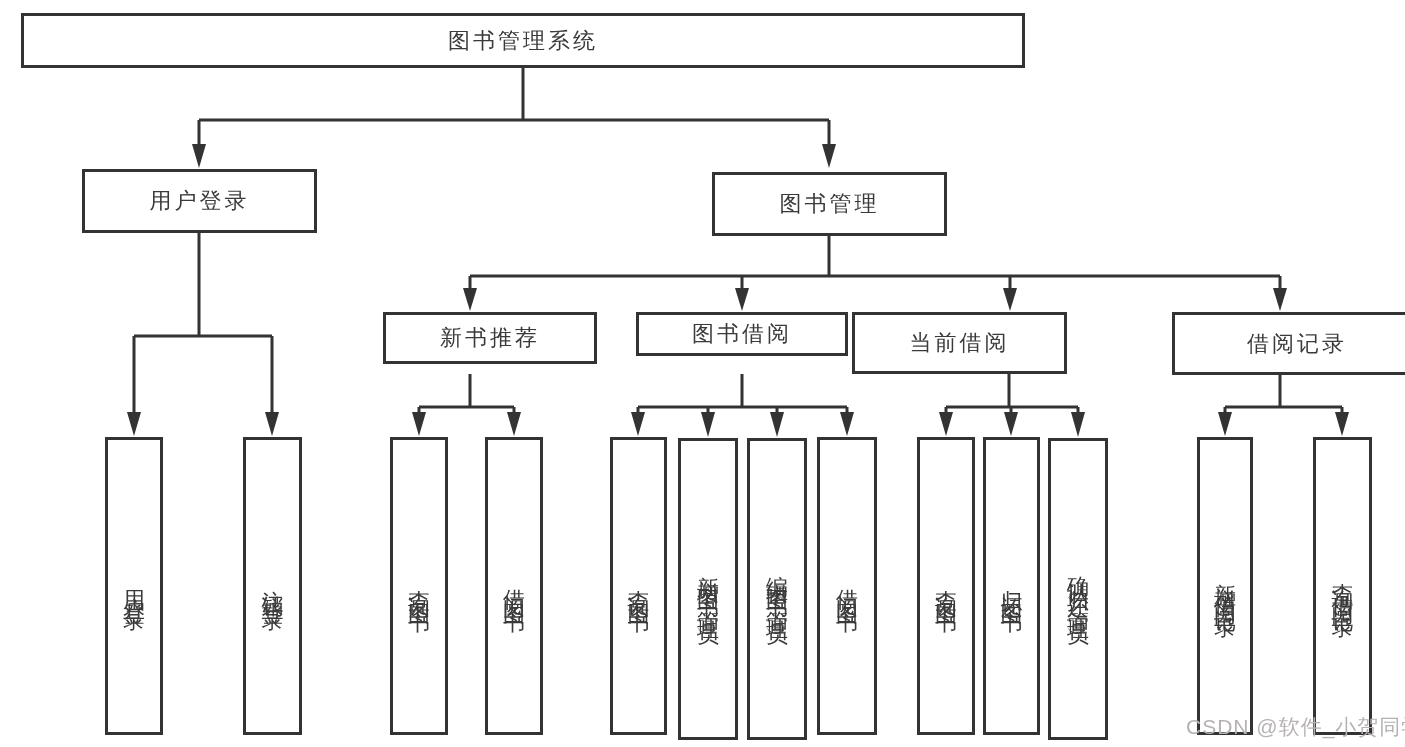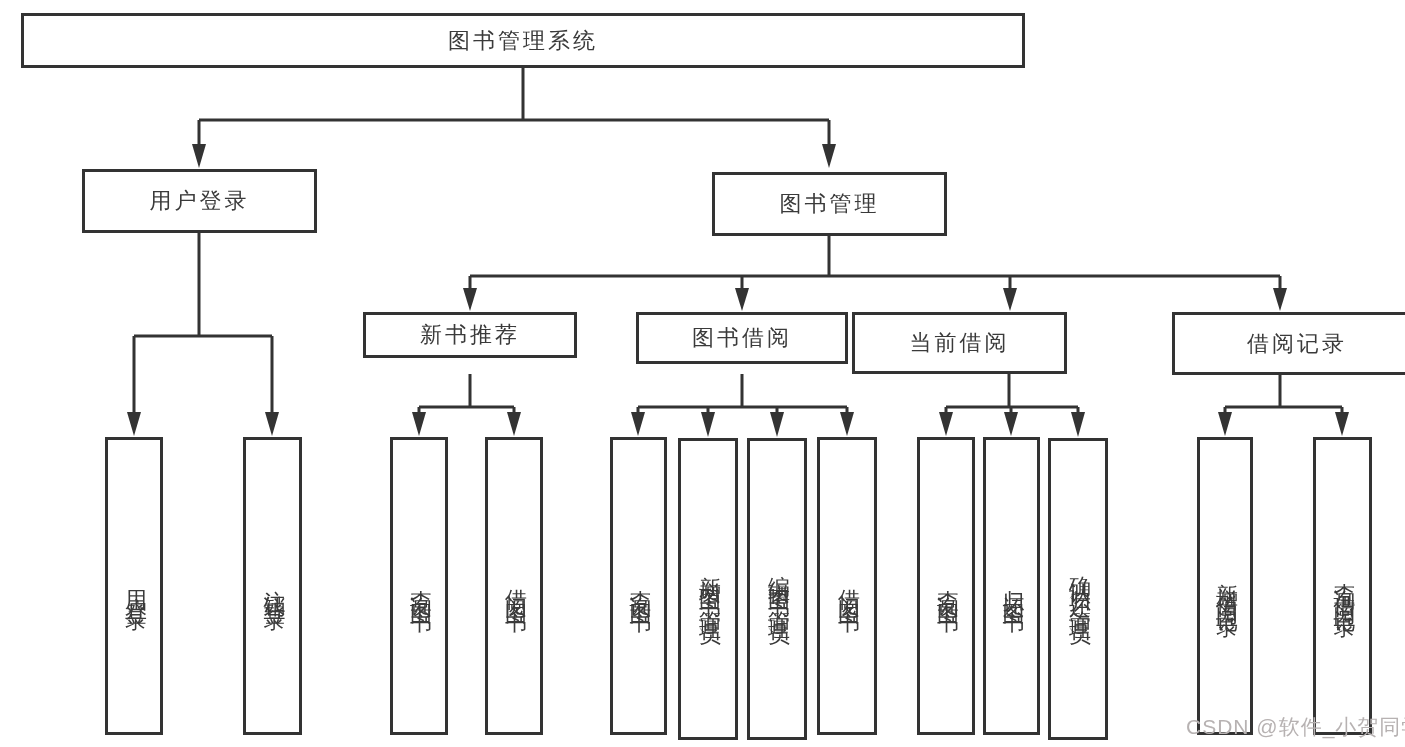--- a/index.html
+++ b/index.html
@@ -35,21 +35,20 @@
 
   .hbox, .vbox {
     position: absolute;
     background: #ffffff;
     border: 3px solid var(--line);
     color: var(--text);
     display: flex;
     align-items: center;
     justify-content: center;
     z-index: 1;
-    font-family: Liberation Mono, monospace;
   }
   .hbox span {
     font-size: 22px;
     letter-spacing: 3px;
     white-space: nowrap;
   }
   .vbox span {
     writing-mode: vertical-rl;
     text-orientation: mixed;
     font-size: 22px;
@@ -127,24 +126,24 @@
     <span>图书管理系统</span>
   </div>
 
   <div class="hbox" style="left:82px;top:169px;width:235px;height:64px">
     <span>用户登录</span>
   </div>
   <div class="hbox" style="left:712px;top:172px;width:235px;height:64px">
     <span>图书管理</span>
   </div>
 
-  <div class="hbox" style="left:363px;top:312px;width:214px;height:46px">
+  <div class="hbox" style="left:383px;top:312px;width:214px;height:52px">
     <span>新书推荐</span>
   </div>
-  <div class="hbox" style="left:636px;top:312px;width:212px;height:52px">
+  <div class="hbox" style="left:636px;top:312px;width:212px;height:44px">
     <span>图书借阅</span>
   </div>
   <div class="hbox" style="left:852px;top:312px;width:215px;height:62px">
     <span>当前借阅</span>
   </div>
   <div class="hbox" style="left:1172px;top:312px;width:250px;height:63px">
     <span>借阅记录</span>
   </div>
 
   <div class="vbox" style="left:105px;top:437px;width:58px;height:298px">

